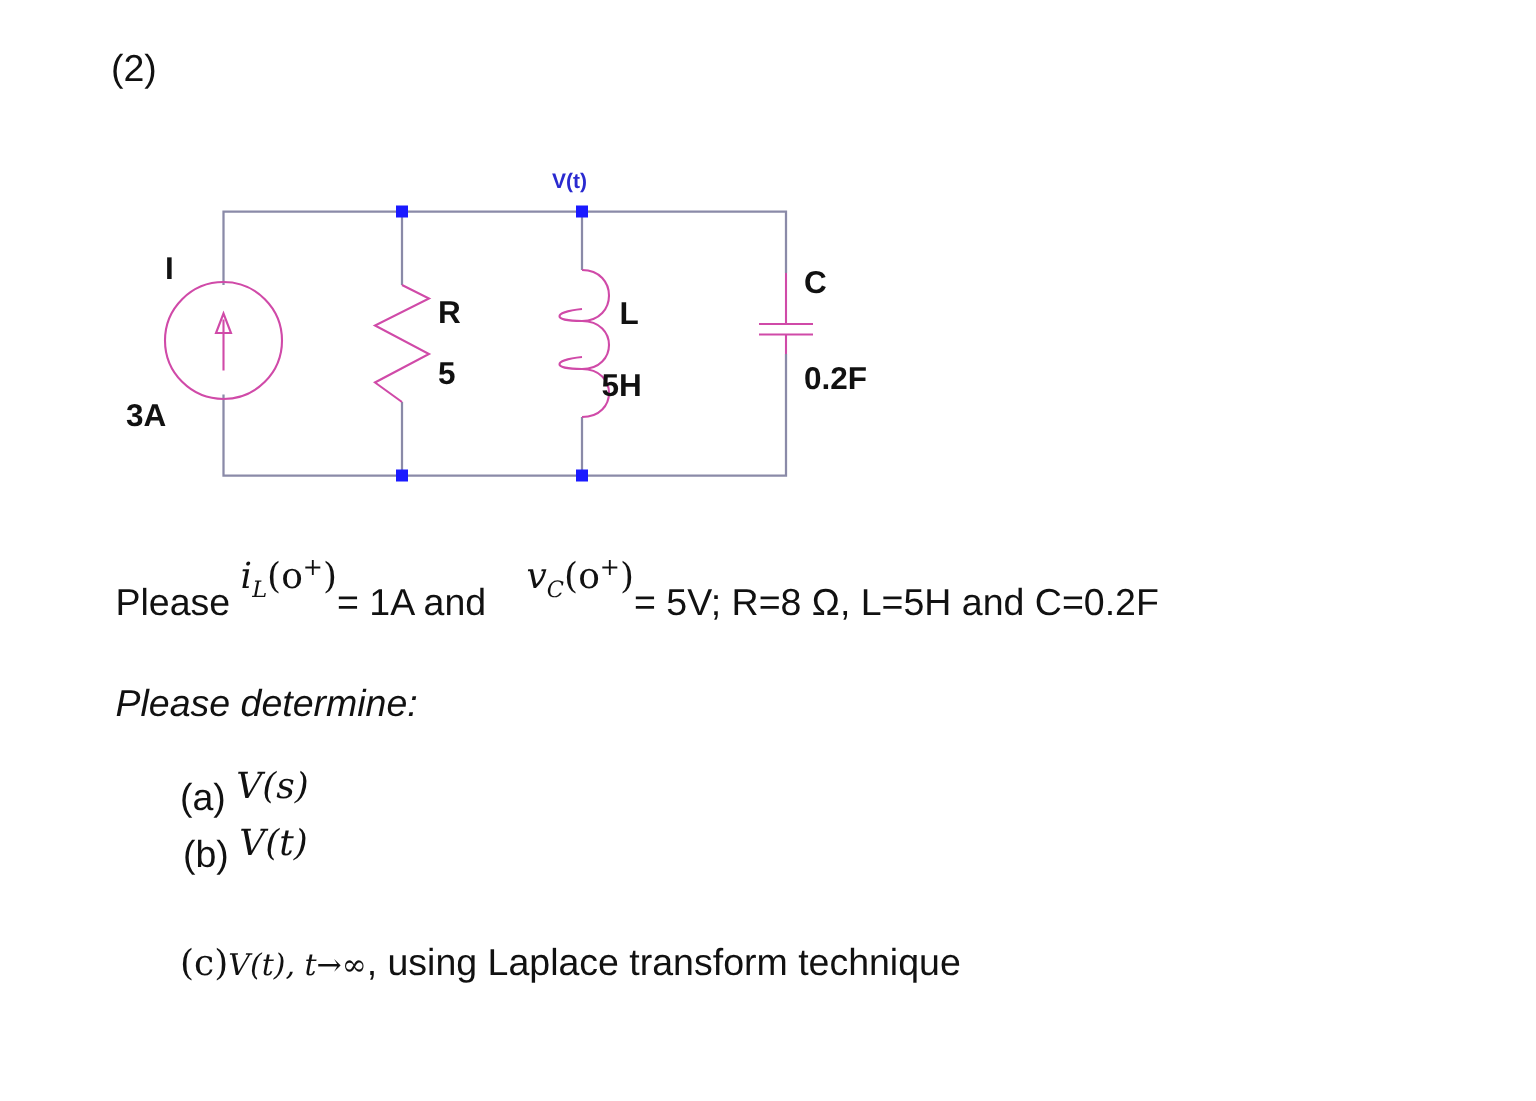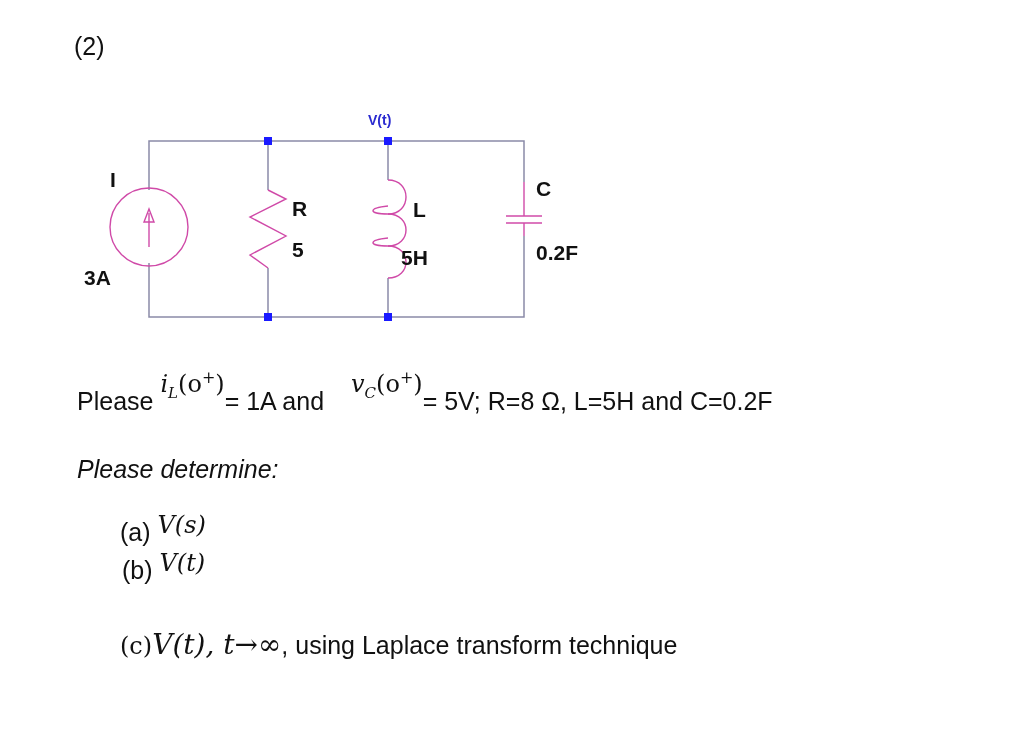--- a/index.html
+++ b/index.html
@@ -86,14 +86,14 @@
 
 <div class="abs txt" style="left:120px; top:518px;">
   <span>(a)</span>
   <span class="math" style="position:relative; top:-8px; font-size:24px;text-align:center;">V(s)</span>
 </div>
 <div class="abs txt" style="left:104px; top:556px;margin-left:18px;">
   <span>(b)</span>
   <span class="math" style="position:relative; top:-8px; font-size:24px;">V(t)</span>
 </div>
 <div class="abs txt" style="left:120px; top:628px;">
-  <span class="math-up" style="font-size:24px;">(c)</span><span class="math" style="font-size:28px;">V(t), t→∞</span><span>, using Laplace transform technique</span>
+  <span class="math-up" style="font-size:24px;">(c)</span><span class="math" style="font-size:20px;">V(t), t→∞</span><span>, using Laplace transform technique</span>
 </div>
 
 </body></html>

